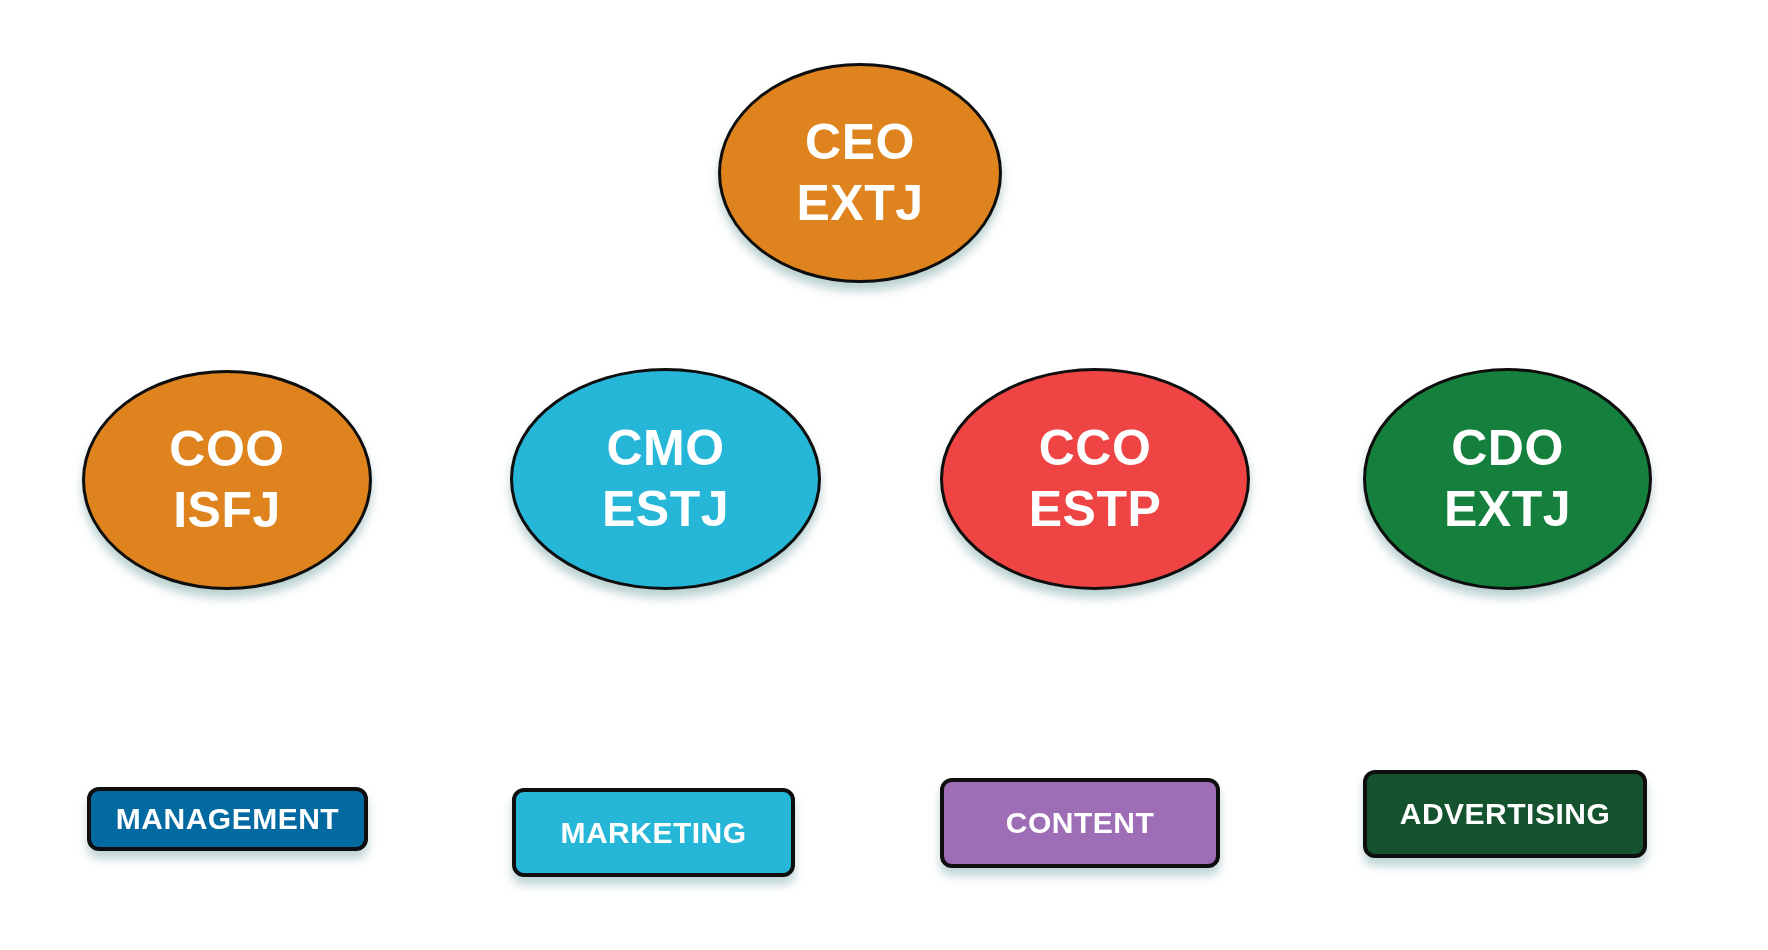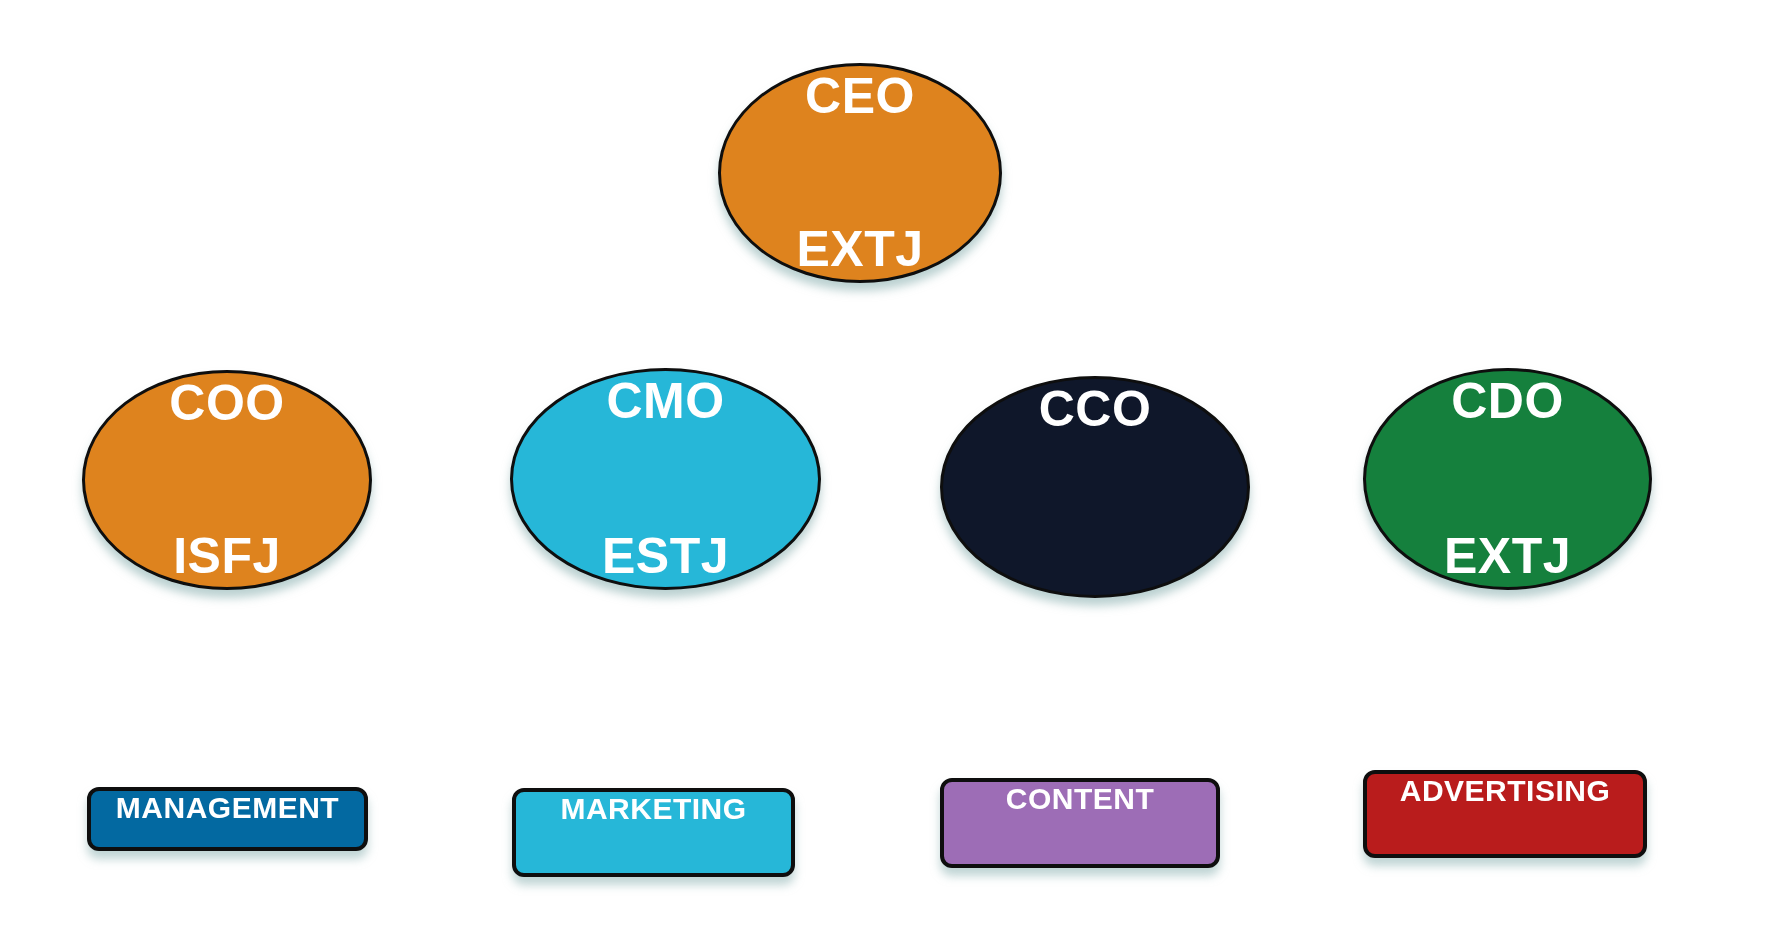--- a/index.html
+++ b/index.html
@@ -14,21 +14,21 @@
     height: 950px;
     background: #ffffff;
     overflow: hidden;
   }
   .node {
     position: absolute;
     box-sizing: border-box;
     display: flex;
     flex-direction: column;
     align-items: center;
-    justify-content: space-between;
+    justify-content: center;
     text-align: center;
     color: #ffffff;
     font-weight: bold;
   }
   .ellipse {
     border: 3px solid #0e0e0e;
     border-radius: 50%;
     box-shadow: 0 8px 10px rgba(150, 185, 185, 0.65);
   }
   .ellipse .line {
@@ -60,38 +60,39 @@
   <div class="node ellipse" style="left: 82px; top: 370px; width: 290px; height: 220px; background: rgb(222, 131, 30);">
     <div class="line">COO</div>
     <div class="line">ISFJ</div>
   </div>
 
   <div class="node ellipse" style="left: 510px; top: 368px; width: 311px; height: 222px; background: rgb(38, 183, 216);">
     <div class="line">CMO</div>
     <div class="line">ESTJ</div>
   </div>
 
-  <div class="node ellipse" style="left: 940px; top: 376px; width: 310px; height: 222px; background: #0f172a;">
+  <div class="node ellipse" style="left: 940px; top: 368px; width: 310px; height: 222px; background: #ef4444;">
     <div class="line">CCO</div>
+    <div class="line">ESTP</div>
   </div>
 
   <div class="node ellipse" style="left: 1363px; top: 368px; width: 289px; height: 222px; background: #15803d;">
     <div class="line">CDO</div>
     <div class="line">EXTJ</div>
   </div>
 
   <div class="node dept" style="left: 87px; top: 787px; width: 281px; height: 64px; background: #0369a1;">
     <div class="line">MANAGEMENT</div>
   </div>
 
   <div class="node dept" style="left: 940px; top: 778px; width: 280px; height: 90px; background: rgb(157, 109, 182);">
     <div class="line">CONTENT</div>
   </div>
 
   <div class="node dept" style="left: 512px; top: 788px; width: 283px; height: 89px; background: rgb(38, 183, 216);">
     <div class="line">MARKETING</div>
   </div>
 
-  <div class="node dept" style="left: 1363px; top: 770px; width: 284px; height: 88px; background: #b91c1c;">
+  <div class="node dept" style="left: 1363px; top: 770px; width: 284px; height: 88px; background: #14532d;">
     <div class="line">ADVERTISING</div>
   </div>
 
 </div>
 
 </body></html>

